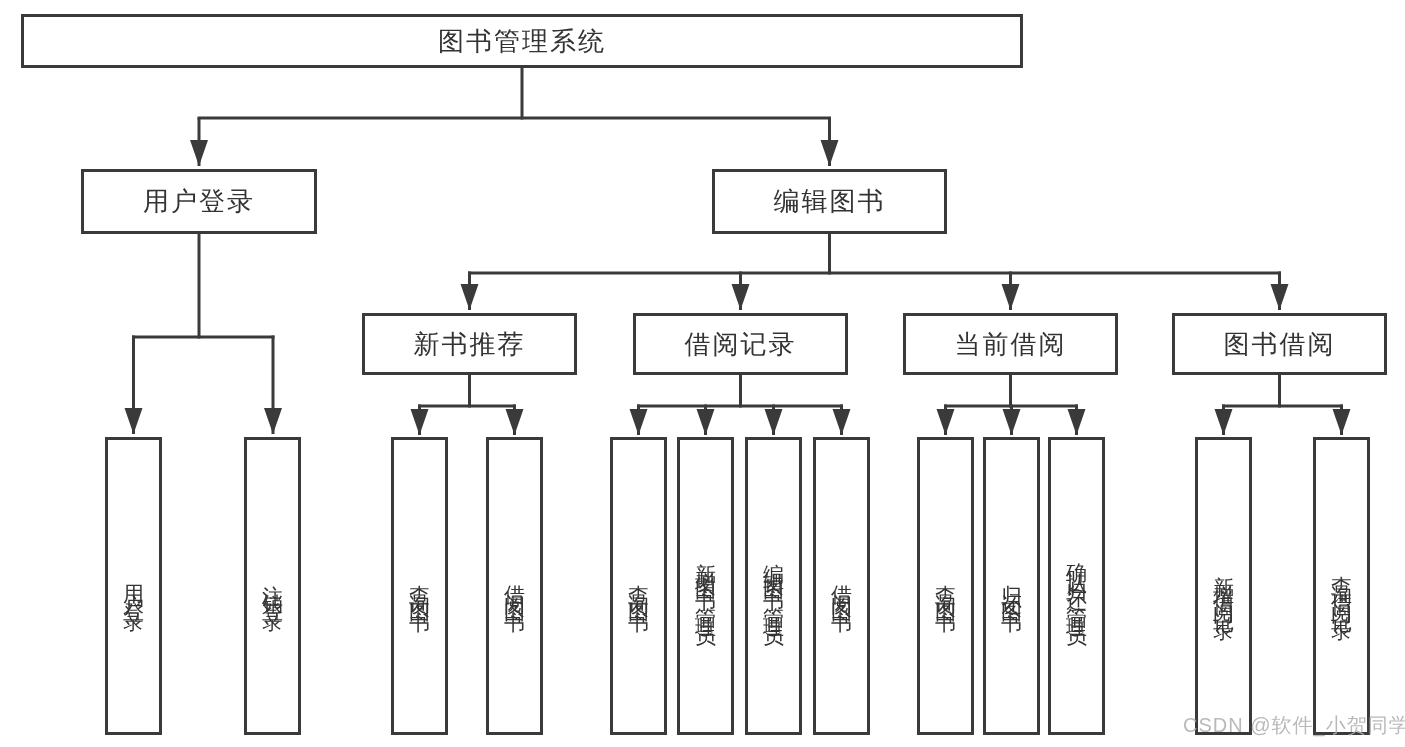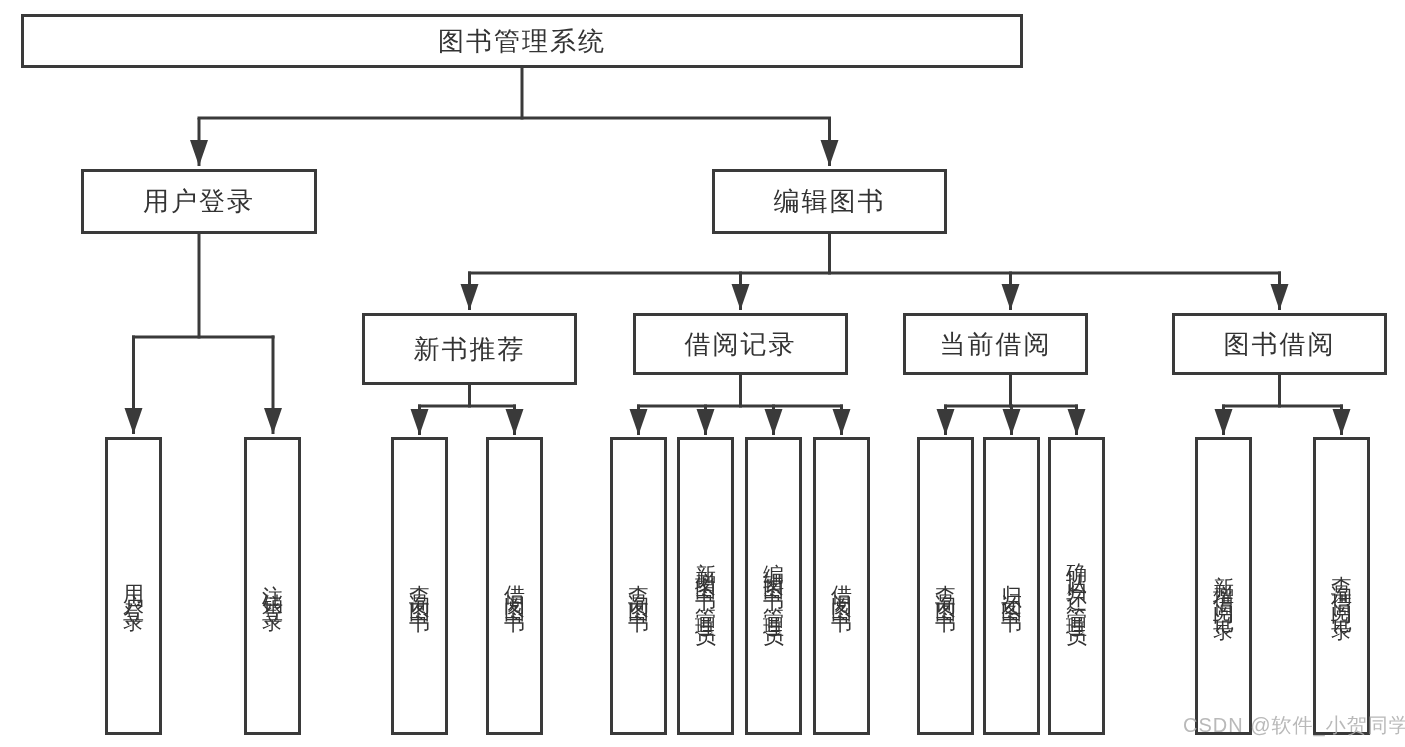--- a/index.html
+++ b/index.html
@@ -86,27 +86,27 @@
     <span class="lbl">图书管理系统</span>
   </div>
 
   <div class="box" style="left:81px;top:169px;width:236px;height:65px">
     <span class="lbl">用户登录</span>
   </div>
   <div class="box" style="left:712px;top:169px;width:235px;height:65px">
     <span class="lbl">编辑图书</span>
   </div>
 
-  <div class="box" style="left:362px;top:313px;width:215px;height:72px">
+  <div class="box" style="left:362px;top:313px;width:215px;height:62px">
     <span class="lbl">新书推荐</span>
   </div>
   <div class="box" style="left:633px;top:313px;width:215px;height:62px">
     <span class="lbl">借阅记录</span>
   </div>
-  <div class="box" style="left:903px;top:313px;width:185px;height:62px">
+  <div class="box" style="left:903px;top:313px;width:215px;height:62px">
     <span class="lbl">当前借阅</span>
   </div>
   <div class="box" style="left:1172px;top:313px;width:215px;height:62px">
     <span class="lbl">图书借阅</span>
   </div>
 
   <div class="box v" style="left:105px;top:437px;width:57px;height:298px">
     <span class="lbl">用户登录</span>
   </div>
   <div class="box v" style="left:244px;top:437px;width:57px;height:298px">

